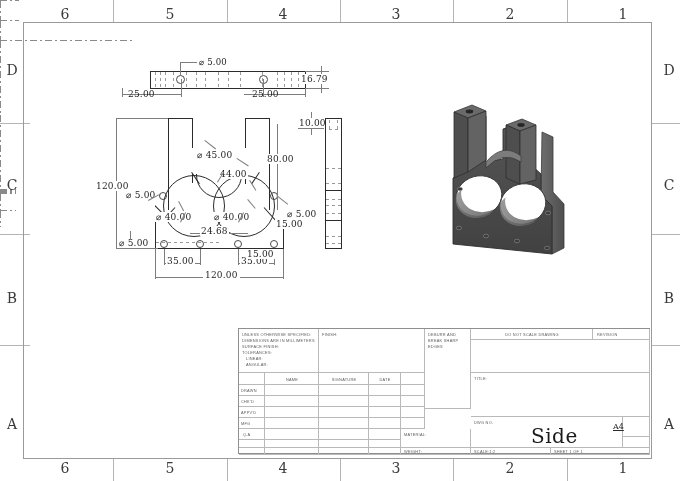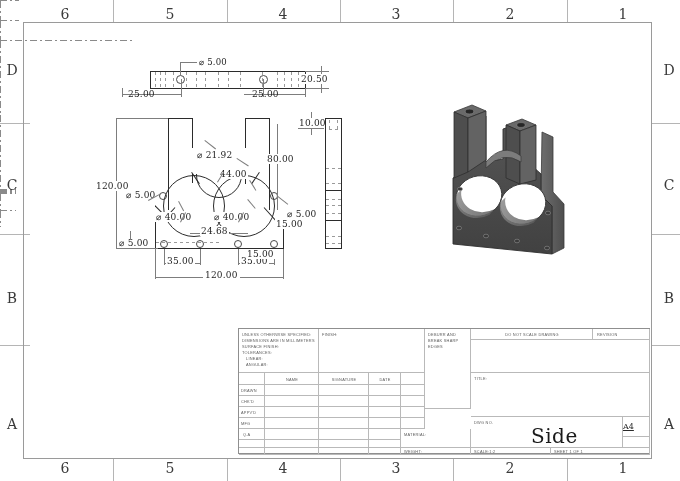--- a/index.html
+++ b/index.html
@@ -145,21 +145,21 @@
     <div class="dtxt" style="left:128px;top:89px;font-size:9px;">25.00</div>
 
     <div class="dim" style="left:244px;top:94px;width:62px;height:1px;"></div>
     <div class="dim" style="left:263px;top:79px;width:1px;height:18px;"></div>
     <div class="dim" style="left:305px;top:88px;width:1px;height:9px;"></div>
     <div class="dtxt" style="left:252px;top:89px;font-size:9px;">25.00</div>
 
     <div class="dim" style="left:305px;top:71px;width:24px;height:1px;"></div>
     <div class="dim" style="left:305px;top:88px;width:24px;height:1px;"></div>
     <div class="dim" style="left:321px;top:66px;width:1px;height:27px;"></div>
-    <div class="dtxt" style="left:300px;top:74px;font-size:9px;background:#fff;padding:0 1px;">20.50</div>
+    <div class="dtxt" style="left:300px;top:74px;font-size:9px;background:#fff;padding:0 1px;">16.79</div>
   </div>
 
   <div>
 
     <div class="ln ln-v" style="left:168px;top:118px;height:92px;"></div>
     <div class="ln ln-v" style="left:192px;top:118px;height:65px;"></div>
     <div class="ln ln-h" style="left:168px;top:118px;width:25px;"></div>
 
     <div class="ln ln-v" style="left:245px;top:118px;height:66px;"></div>
     <div class="ln ln-v" style="left:269px;top:118px;height:92px;"></div>
@@ -209,21 +209,21 @@
     <div class="dtxt" style="left:96px;top:181px;font-size:9px;background:#fff;">120.00</div>
 
     <div class="dim" style="left:277px;top:124px;width:1px;height:86px;"></div>
     <div class="dtxt" style="left:266px;top:154px;font-size:9px;background:#fff;padding:0 1px;">80.00</div>
 
     <div class="dim" style="left:311px;top:112px;width:1px;height:23px;"></div>
     <div class="dim" style="left:298px;top:128px;width:26px;height:1px;"></div>
     <div class="dtxt" style="left:299px;top:118px;font-size:9px;background:#fff;">10.00</div>
 
     <div class="dim" style="left:205px;top:140px;width:14px;height:1px;transform:rotate(38deg);transform-origin:0 0;"></div>
-    <div class="dtxt" style="left:196px;top:150px;font-size:9px;background:#fff;padding:0 1px;">⌀ 21.92</div>
+    <div class="dtxt" style="left:196px;top:150px;font-size:9px;background:#fff;padding:0 1px;">⌀ 45.00</div>
     <div class="dim" style="left:237px;top:158px;width:14px;height:1px;transform:rotate(33deg);transform-origin:0 0;"></div>
 
     <div class="dtxt" style="left:219px;top:169px;font-size:9px;background:#fff;padding:0 1px;">44.00</div>
     <div class="dim" style="left:217px;top:182px;width:12px;height:1px;transform:rotate(-58deg);transform-origin:0 0;"></div>
     <div class="dim" style="left:250px;top:180px;width:12px;height:1px;transform:rotate(58deg);transform-origin:0 0;"></div>
 
     <div class="dtxt" style="left:155px;top:212px;font-size:9px;background:#fff;padding:0 1px;">⌀ 40.00</div>
     <div class="dim" style="left:179px;top:201px;width:11px;height:1px;transform:rotate(62deg);transform-origin:0 0;"></div>
     <div class="dim" style="left:180px;top:222px;width:11px;height:1px;transform:rotate(-62deg);transform-origin:0 0;"></div>
 
@@ -419,21 +419,21 @@
     <div class="tbl" style="left:165px;top:120px;">WEIGHT:</div>
 
     <div class="tb" style="left:232px;top:44px;width:179px;height:44px;"></div>
     <div class="tbl" style="left:235px;top:47px;">TITLE:</div>
 
     <div class="tb" style="left:232px;top:88px;width:152px;height:31px;"></div>
     <div class="tbl" style="left:235px;top:91px;">DWG NO.</div>
     <div id="title-main" style="left:292px;top:95px;">Side</div>
 
     <div class="tb" style="left:384px;top:88px;width:27px;height:20px;"></div>
-    <div id="a4" style="left:384px;top:93px;text-decoration:underline;">A4</div>
+    <div id="a4" style="left:374px;top:93px;text-decoration:underline;">A4</div>
     <div class="tb" style="left:384px;top:108px;width:27px;height:11px;"></div>
 
     <div class="tb" style="left:232px;top:119px;width:80px;height:7px;"></div>
     <div class="tbl" style="left:235px;top:120px;">SCALE:1:2</div>
     <div class="tb" style="left:312px;top:119px;width:99px;height:7px;"></div>
     <div class="tbl" style="left:315px;top:120px;">SHEET 1 OF 1</div>
   </div>
 
 </div>
 

